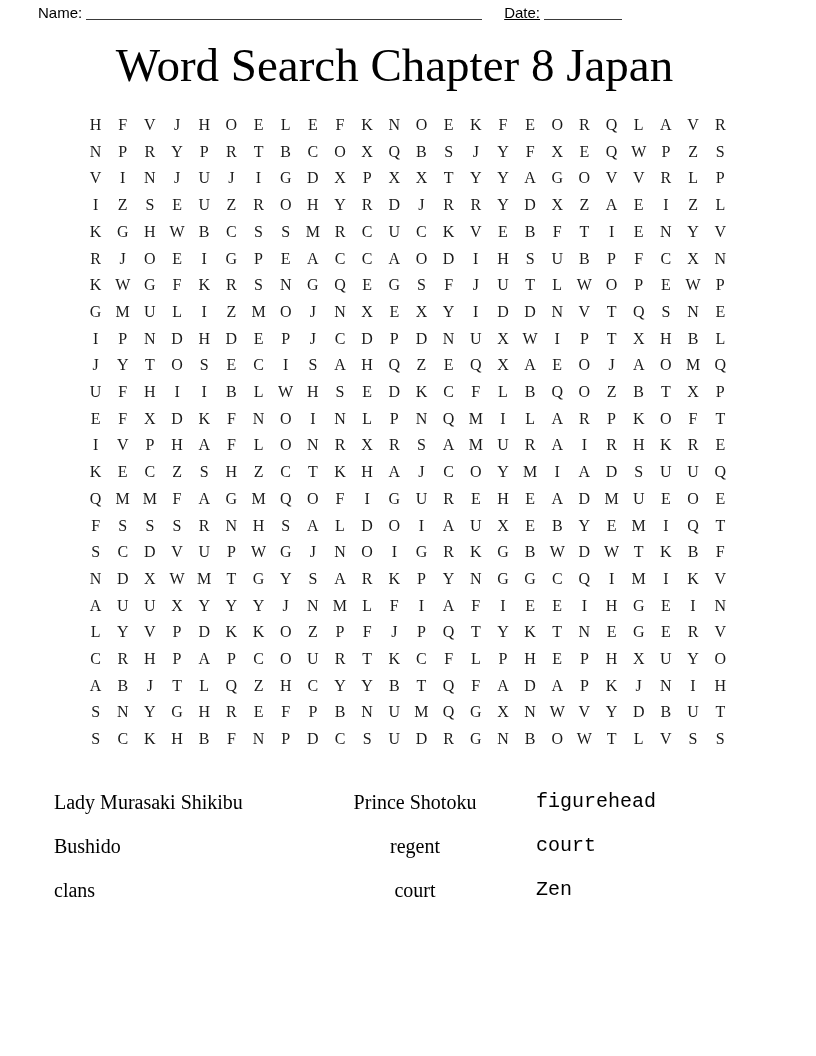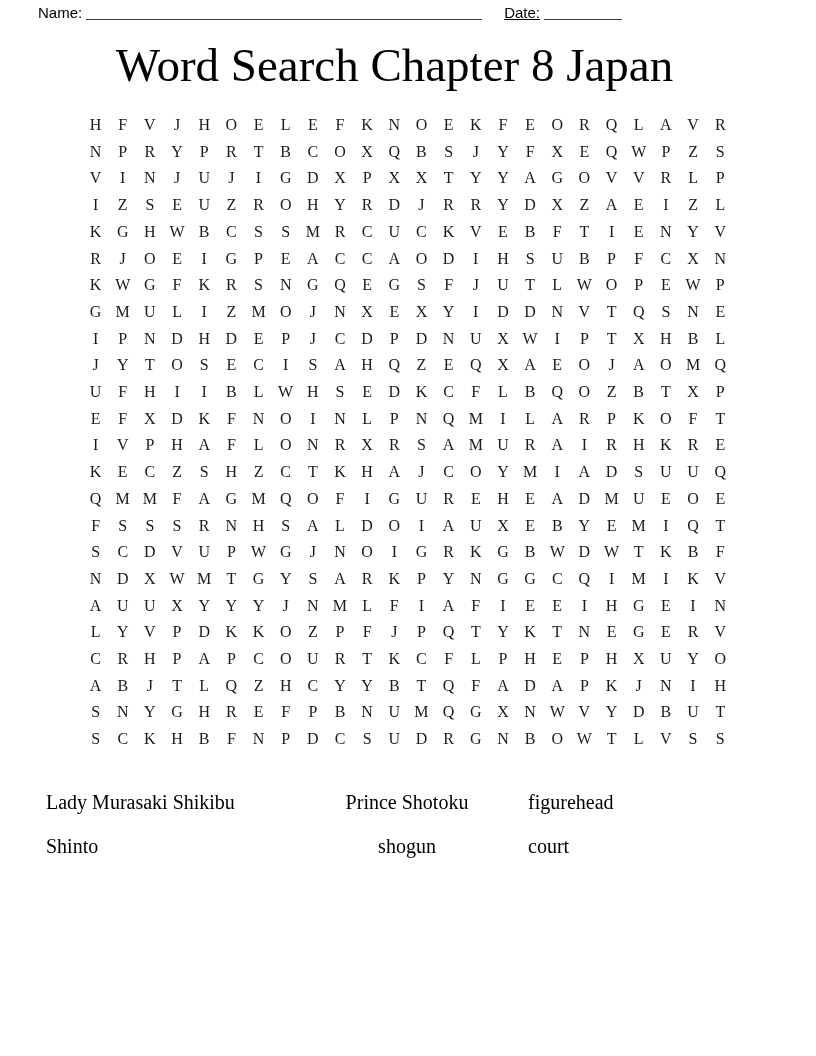--- a/index.html
+++ b/index.html
@@ -85,41 +85,41 @@
     line-height: 26.7px;
     padding: 0;
     border: 0;
     color: #1a1a1a;
   }
 
   
   .word-list {
     position: absolute;
     top: 780px;
-    left: 46px;
+    left: 54px;
     width: 720px;
   }
   table.words {
     border-collapse: collapse;
     width: 690px;
     table-layout: fixed;
   }
   table.words td {
     font-family: "Liberation Serif", "DejaVu Serif", serif;
     font-size: 20px;
     line-height: 44px;
     height: 44px;
     padding: 0;
     border: 0;
     vertical-align: middle;
     white-space: nowrap;
   }
   table.words td.col0 { width: 240px; }
   table.words td.col1 { width: 242px; text-align: center; }
-  table.words td.col2 { width: 208px; }
+  table.words td.col2 { width: 208px; font-family: Liberation Mono, monospace; }
 </style>
 </head>
 <body>
 
 <div class="name-date-row">
   <span class="nd-label nd-name-label">Name:</span>
   <span class="nd-rule nd-rule-name"></span>
   <span class="nd-label nd-date-label">Date:</span>
   <span class="nd-rule nd-rule-date"></span>
 </div>
@@ -759,19 +759,24 @@
 
 <div class="word-list">
   <table class="words">
     <tbody>
         <tr>
           <td class="col0">Lady Murasaki Shikibu</td>
           <td class="col1">Prince Shotoku</td>
           <td class="col2">figurehead</td>
         </tr>
         <tr>
-          <td class="col0">Shinto</td>
-          <td class="col1">shogun</td>
+          <td class="col0">Bushido</td>
+          <td class="col1">regent</td>
           <td class="col2">court</td>
+        </tr>
+        <tr>
+          <td class="col0">clans</td>
+          <td class="col1">court</td>
+          <td class="col2">Zen</td>
         </tr>
       </tbody>
   </table>
 </div>
 
 </body></html>

